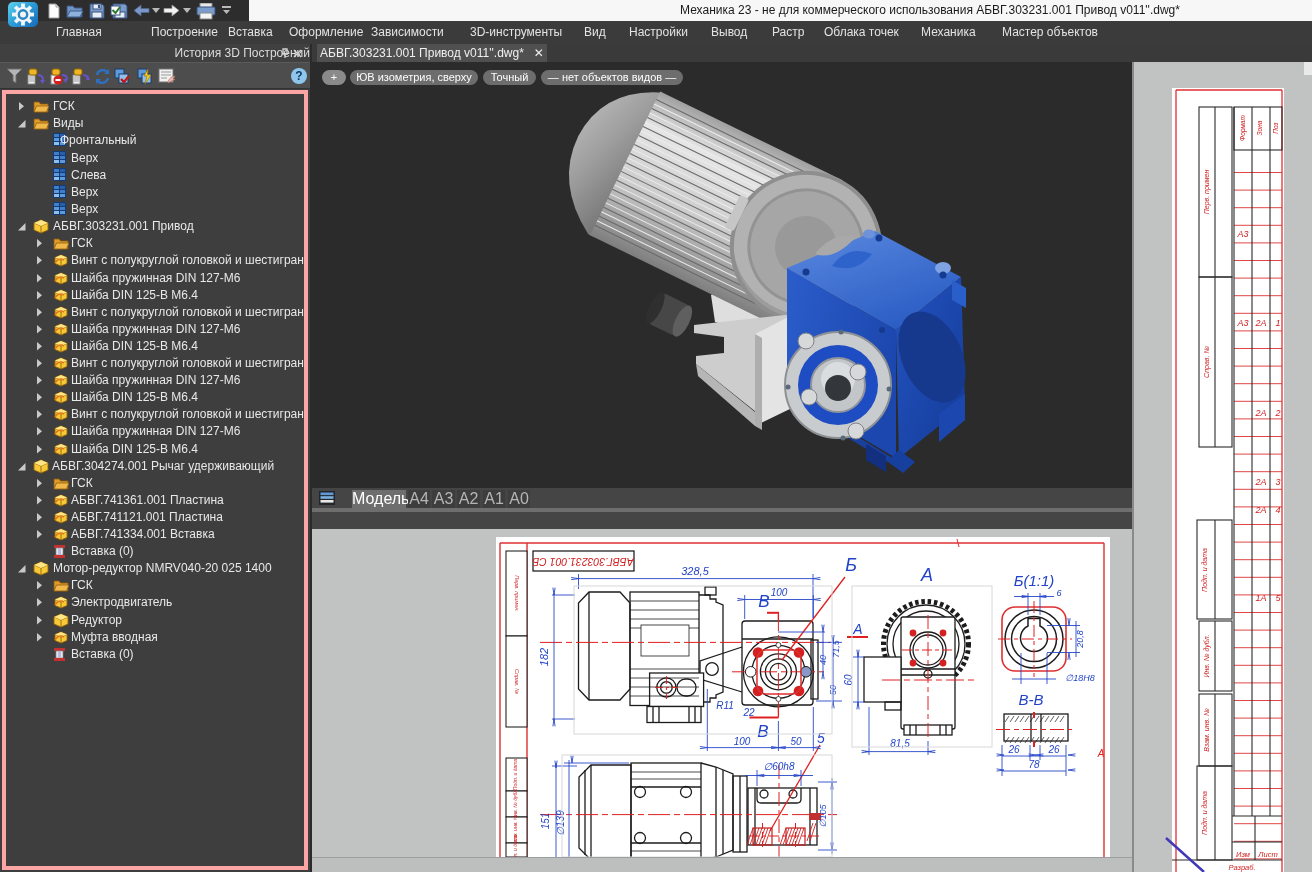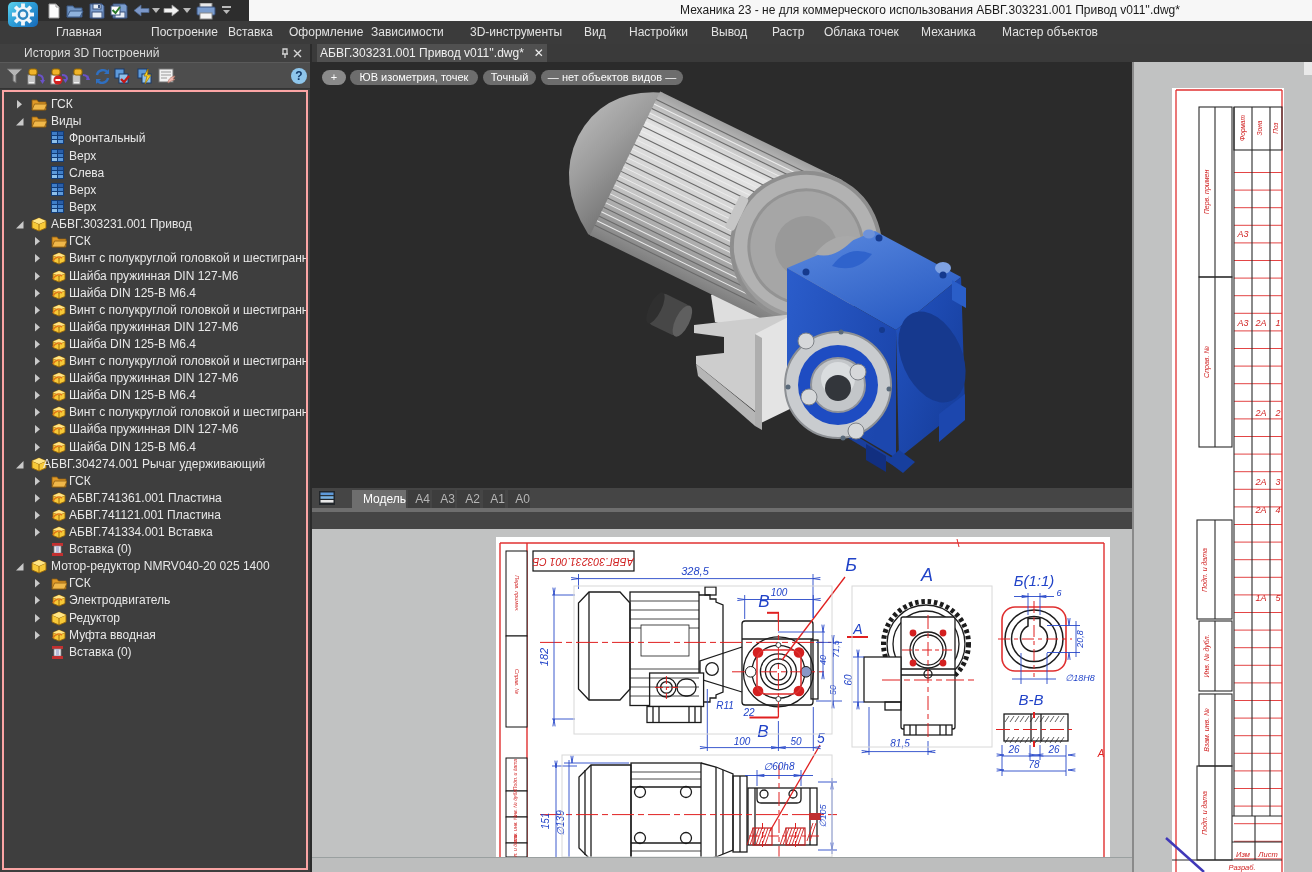--- a/index.html
+++ b/index.html
@@ -15,40 +15,40 @@
     font-size:12px; color:#1a1a1a; line-height:21px; }
   #menubar { left:0; top:21px; width:1312px; height:23px; background:#3b3b3b; }
   .mi { position:absolute; top:0; height:23px; line-height:23px; font-size:12px; color:#e3e3e3; }
   #appicon { left:8px; top:2px; width:30px; height:25px; border-radius:5px;
     background:linear-gradient(135deg,#5fd4ee 0%,#2e9fd8 45%,#1668b8 100%); z-index:5; }
   .qico { position:absolute; top:3px; }
 
   
   #leftpanel { left:0; top:44px; width:310px; height:828px; background:#3e3e3e; }
   #lp-hdr { left:0; top:44px; width:310px; height:18px; background:#404040;
-    font-size:12px; color:#dcdcdc; line-height:18px; padding-left:24px; }
+    font-size:12px; color:#dcdcdc; line-height:18px; padding-left:7px;text-align:right; }
   #lp-tools { left:0; top:62px; width:310px; height:27px; background:#4d4d4d;
     border-top:1px solid #5a5a5a; border-bottom:1px solid #333; }
   #lp-tree { left:2px; top:90px; width:306px; height:780px; background:#3e3e3e;
-    border:2px solid #fca5a5; overflow:hidden; }
+    border:4px solid #fca5a5; overflow:hidden; }
   .trow { position:absolute; height:17px; line-height:17px; font-size:12px;
     color:#e8e8e8; white-space:nowrap; }
   .tico { position:absolute; }
 
   
   #tabbar { left:312px; top:44px; width:1000px; height:18px; background:#3a3a3a; }
   #doctab { left:317px; top:44px; width:230px; height:18px; background:#505050;
     color:#f0f0f0; font-size:12px; line-height:18px; text-align:center; }
   #view3d { left:312px; top:62px; width:821px; height:426px; background:#2b2b2b; }
   .pill { position:absolute; top:8px; height:15px; border-radius:8px;
     background:#6d6d6d; color:#fdfdfd; font-size:11px; line-height:15px;
     text-align:center; }
   #modeltabs { left:312px; top:488px; width:821px; height:20px; background:#454545; }
-  .mtab { position:absolute; top:2px; height:18px; font-size:12px; line-height:18px;
-    text-align:right; background:#3d3d3d; color:#b5b5b5; }
+  .mtab { position:absolute; top:2px; height:18px; font-size:16px; line-height:18px;
+    text-align:center; background:#3d3d3d; color:#b5b5b5; }
   #splitter { left:312px; top:508px; width:821px; height:4px; background:#6e6e6e; }
 
   
   #pane2dtop { left:312px; top:512px; width:821px; height:17px; background:#454545; }
   #pane2d { left:312px; top:529px; width:820px; height:343px; background:#c1c2c2; }
 
   
   #vline { left:1132px; top:62px; width:2px; height:810px; background:#8a8a8a; }
   #rightpane { left:1134px; top:62px; width:178px; height:810px; background:#c1c2c2; }
 </style>
@@ -416,40 +416,40 @@
         <use href="#arrR"></use>
       </svg>
     <svg class="tico" style="left:47px;top:536px" width="16" height="15" viewBox="0 0 16 15">
         <use href="#part"></use>
       </svg>
     <svg class="tico" style="left:47px;top:553px" width="16" height="15" viewBox="0 0 16 15">
         <use href="#ins"></use>
       </svg>
     <div class="trow" style="left:47px;top:4px">ГСК</div>
     <div class="trow" style="left:47px;top:21px">Виды</div>
-    <div class="trow" style="left:65px;top:38px">Фронтальный</div>
+    <div class="trow" style="left:54px;top:38px">Фронтальный</div>
     <div class="trow" style="left:65px;top:56px">Верх</div>
     <div class="trow" style="left:65px;top:73px">Слева</div>
     <div class="trow" style="left:65px;top:90px">Верх</div>
     <div class="trow" style="left:65px;top:107px">Верх</div>
     <div class="trow" style="left:47px;top:124px">АБВГ.303231.001 Привод</div>
     <div class="trow" style="left:65px;top:141px">ГСК</div>
     <div class="trow" style="left:65px;top:158px">Винт с полукруглой головкой и шестигранны</div>
     <div class="trow" style="left:65px;top:176px">Шайба пружинная DIN 127-М6</div>
     <div class="trow" style="left:65px;top:193px">Шайба DIN 125-В М6.4</div>
     <div class="trow" style="left:65px;top:210px">Винт с полукруглой головкой и шестигранны</div>
     <div class="trow" style="left:65px;top:227px">Шайба пружинная DIN 127-М6</div>
     <div class="trow" style="left:65px;top:244px">Шайба DIN 125-В М6.4</div>
     <div class="trow" style="left:65px;top:261px">Винт с полукруглой головкой и шестигранны</div>
     <div class="trow" style="left:65px;top:278px">Шайба пружинная DIN 127-М6</div>
     <div class="trow" style="left:65px;top:295px">Шайба DIN 125-В М6.4</div>
     <div class="trow" style="left:65px;top:312px">Винт с полукруглой головкой и шестигранны</div>
     <div class="trow" style="left:65px;top:329px">Шайба пружинная DIN 127-М6</div>
     <div class="trow" style="left:65px;top:347px">Шайба DIN 125-В М6.4</div>
-    <div class="trow" style="left:39px;top:364px">АБВГ.304274.001 Рычаг удерживающий</div>
+    <div class="trow" style="left:46px;top:364px">АБВГ.304274.001 Рычаг удерживающий</div>
     <div class="trow" style="left:65px;top:381px">ГСК</div>
     <div class="trow" style="left:65px;top:398px">АБВГ.741361.001 Пластина</div>
     <div class="trow" style="left:65px;top:415px">АБВГ.741121.001 Пластина</div>
     <div class="trow" style="left:65px;top:432px">АБВГ.741334.001 Вставка</div>
     <div class="trow" style="left:65px;top:449px">Вставка (0)</div>
     <div class="trow" style="left:47px;top:466px">Мотор-редуктор NMRV040-20 025 1400</div>
     <div class="trow" style="left:65px;top:483px">ГСК</div>
     <div class="trow" style="left:65px;top:500px">Электродвигатель</div>
     <div class="trow" style="left:65px;top:518px">Редуктор</div>
     <div class="trow" style="left:65px;top:535px">Муфта вводная</div>
@@ -582,21 +582,21 @@
           <circle cx="544" cy="369" r="8"></circle>
       </g>
       <g fill="#5a6a7a">
         <circle cx="529" cy="270" r="2.5"></circle>
           <circle cx="476" cy="325" r="2.5"></circle>
         <circle cx="531" cy="376" r="2.5"></circle>
           <circle cx="577" cy="327" r="2.5"></circle>
       </g>
     </svg>
     <div class="pill" style="left:10px;width:24px;background:#8a8a8a">+</div>
-    <div class="pill" style="left:38px;width:128px">ЮВ изометрия, точек</div>
+    <div class="pill" style="left:38px;width:128px">ЮВ изометрия, сверху</div>
     <div class="pill" style="left:171px;width:53px">Точный</div>
     <div class="pill" style="left:229px;width:142px">— нет объектов видов —</div>
   </div>
   <div class="abs" id="modeltabs">
     <svg style="position:absolute;left:7px;top:3px" width="16" height="14" viewBox="0 0 16 14">
         <rect width="16" height="14" fill="#23272b"></rect>
         <rect x="1.5" y="1.5" width="13" height="2.6" fill="#5e9ada"></rect>
         <rect x="1.5" y="5.2" width="13" height="2.6" fill="#7ab2e2"></rect>
         <rect x="1.5" y="9" width="13" height="2.6" fill="#e8e8e8"></rect>
       </svg>

